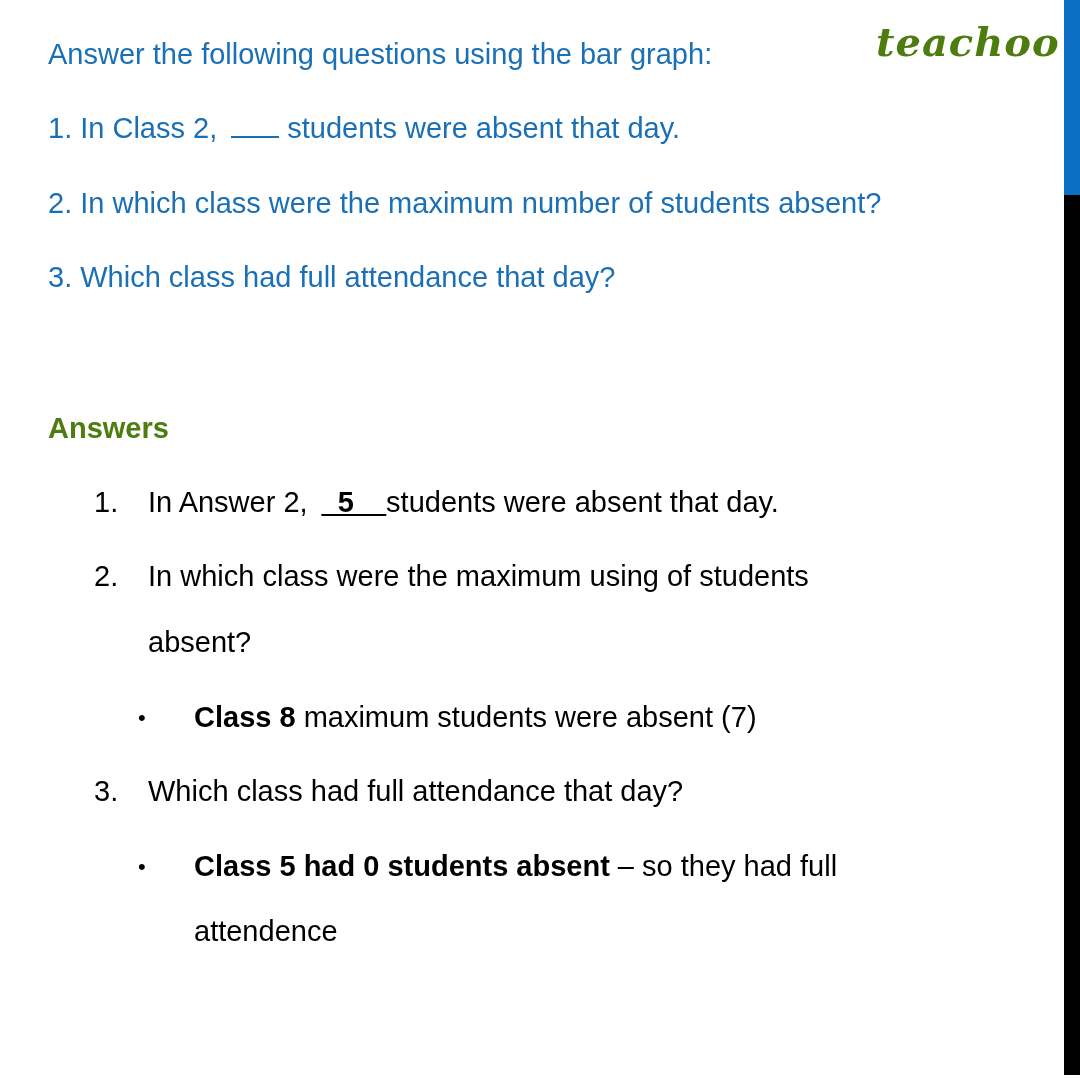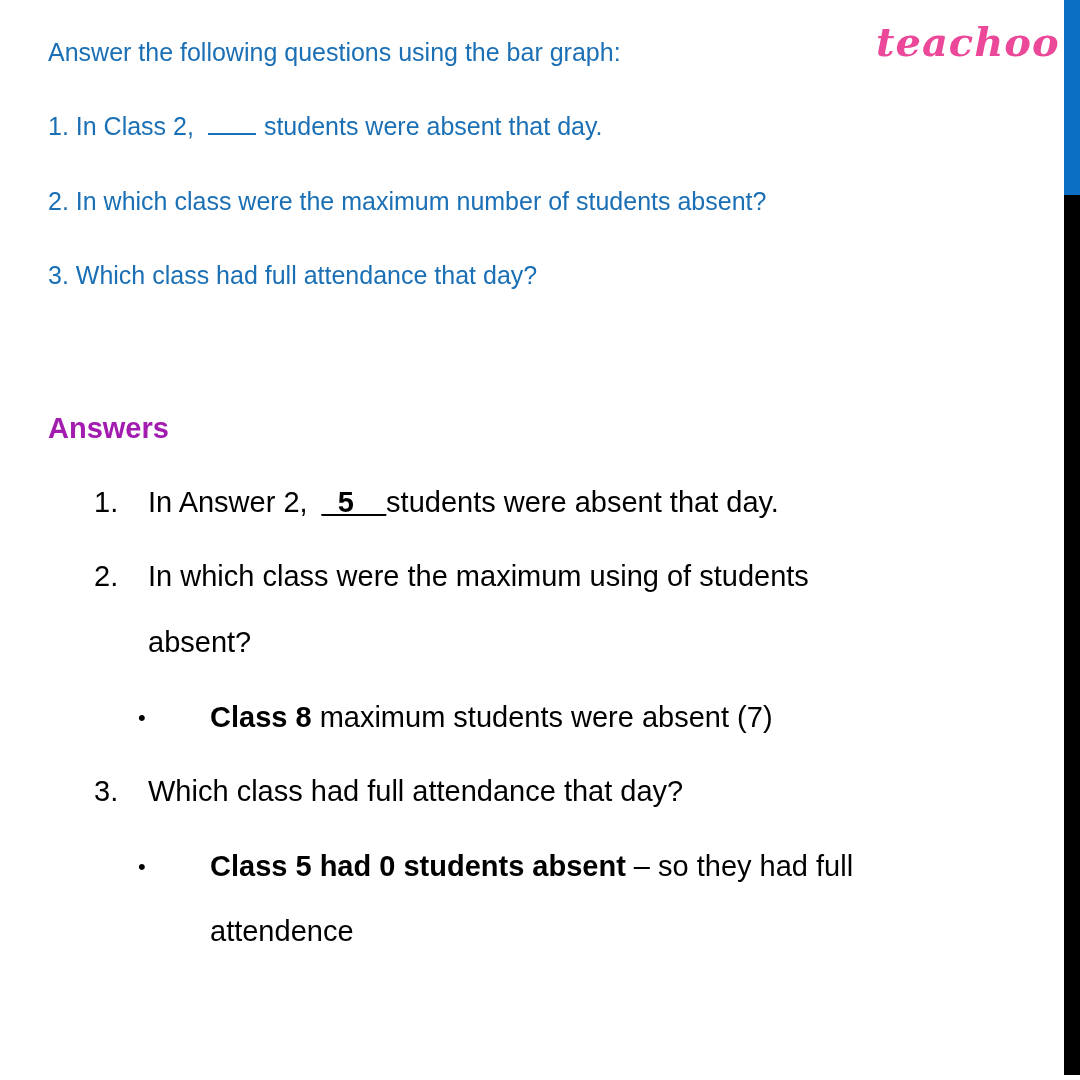--- a/index.html
+++ b/index.html
@@ -1,29 +1,29 @@
 <!DOCTYPE html>
 <html><head>
 <meta charset="utf-8">
 <style>
   html, body { margin:0; padding:0; }
   body { width:1080px; height:1080px; background:#ffffff; position:relative; overflow:hidden;
          font-family:"Liberation Sans", sans-serif; }
   .sidebar-blue { position:absolute; left:1064px; top:0; width:16px; height:195px; background:#0b6fc4; }
   .sidebar-black { position:absolute; left:1064px; top:195px; width:16px; height:880px; background:#000; }
   .logo { position:absolute; left:876px; top:18px; font-family:"DejaVu Serif", serif; font-style:italic;
-          font-weight:bold; font-size:40px; color:#ec4899; letter-spacing:1px; }
-  .q { position:absolute; left:48px; color:#1a6fb5; font-size:25px; white-space:nowrap; }
+          font-weight:bold; font-size:40px; color:#4d7c0f; letter-spacing:1px; }
+  .q { position:absolute; left:48px; color:#1a6fb5; font-size:29px; white-space:nowrap; }
   .blank { display:inline-block; width:48px; border-bottom:2px solid #1a6fb5; margin:0 8px 0 14px; height:20px; }
-  .ans-head { position:absolute; left:48px; top:412px; font-size:29px; font-weight:bold; color:#a21caf; }
+  .ans-head { position:absolute; left:48px; top:412px; font-size:29px; font-weight:bold; color:#4d7c0f; }
   .a { position:absolute; color:#000; font-size:29px; white-space:nowrap; }
   .num { position:absolute; left:94px; }
   .txt { position:absolute; left:148px; }
   .bullet { position:absolute; left:138px; font-size:22px; }
-  .btxt { position:absolute; left:210px;text-align:center; }
+  .btxt { position:absolute; left:194px;text-align:center; }
   .ans-blank { text-decoration:underline; font-weight:bold; margin-left:14px; margin-right:0; }
 </style>
 </head>
 <body>
 
 <div class="sidebar-blue"></div>
 <div class="sidebar-black"></div>
 
 <div class="logo">teachoo</div>
 

